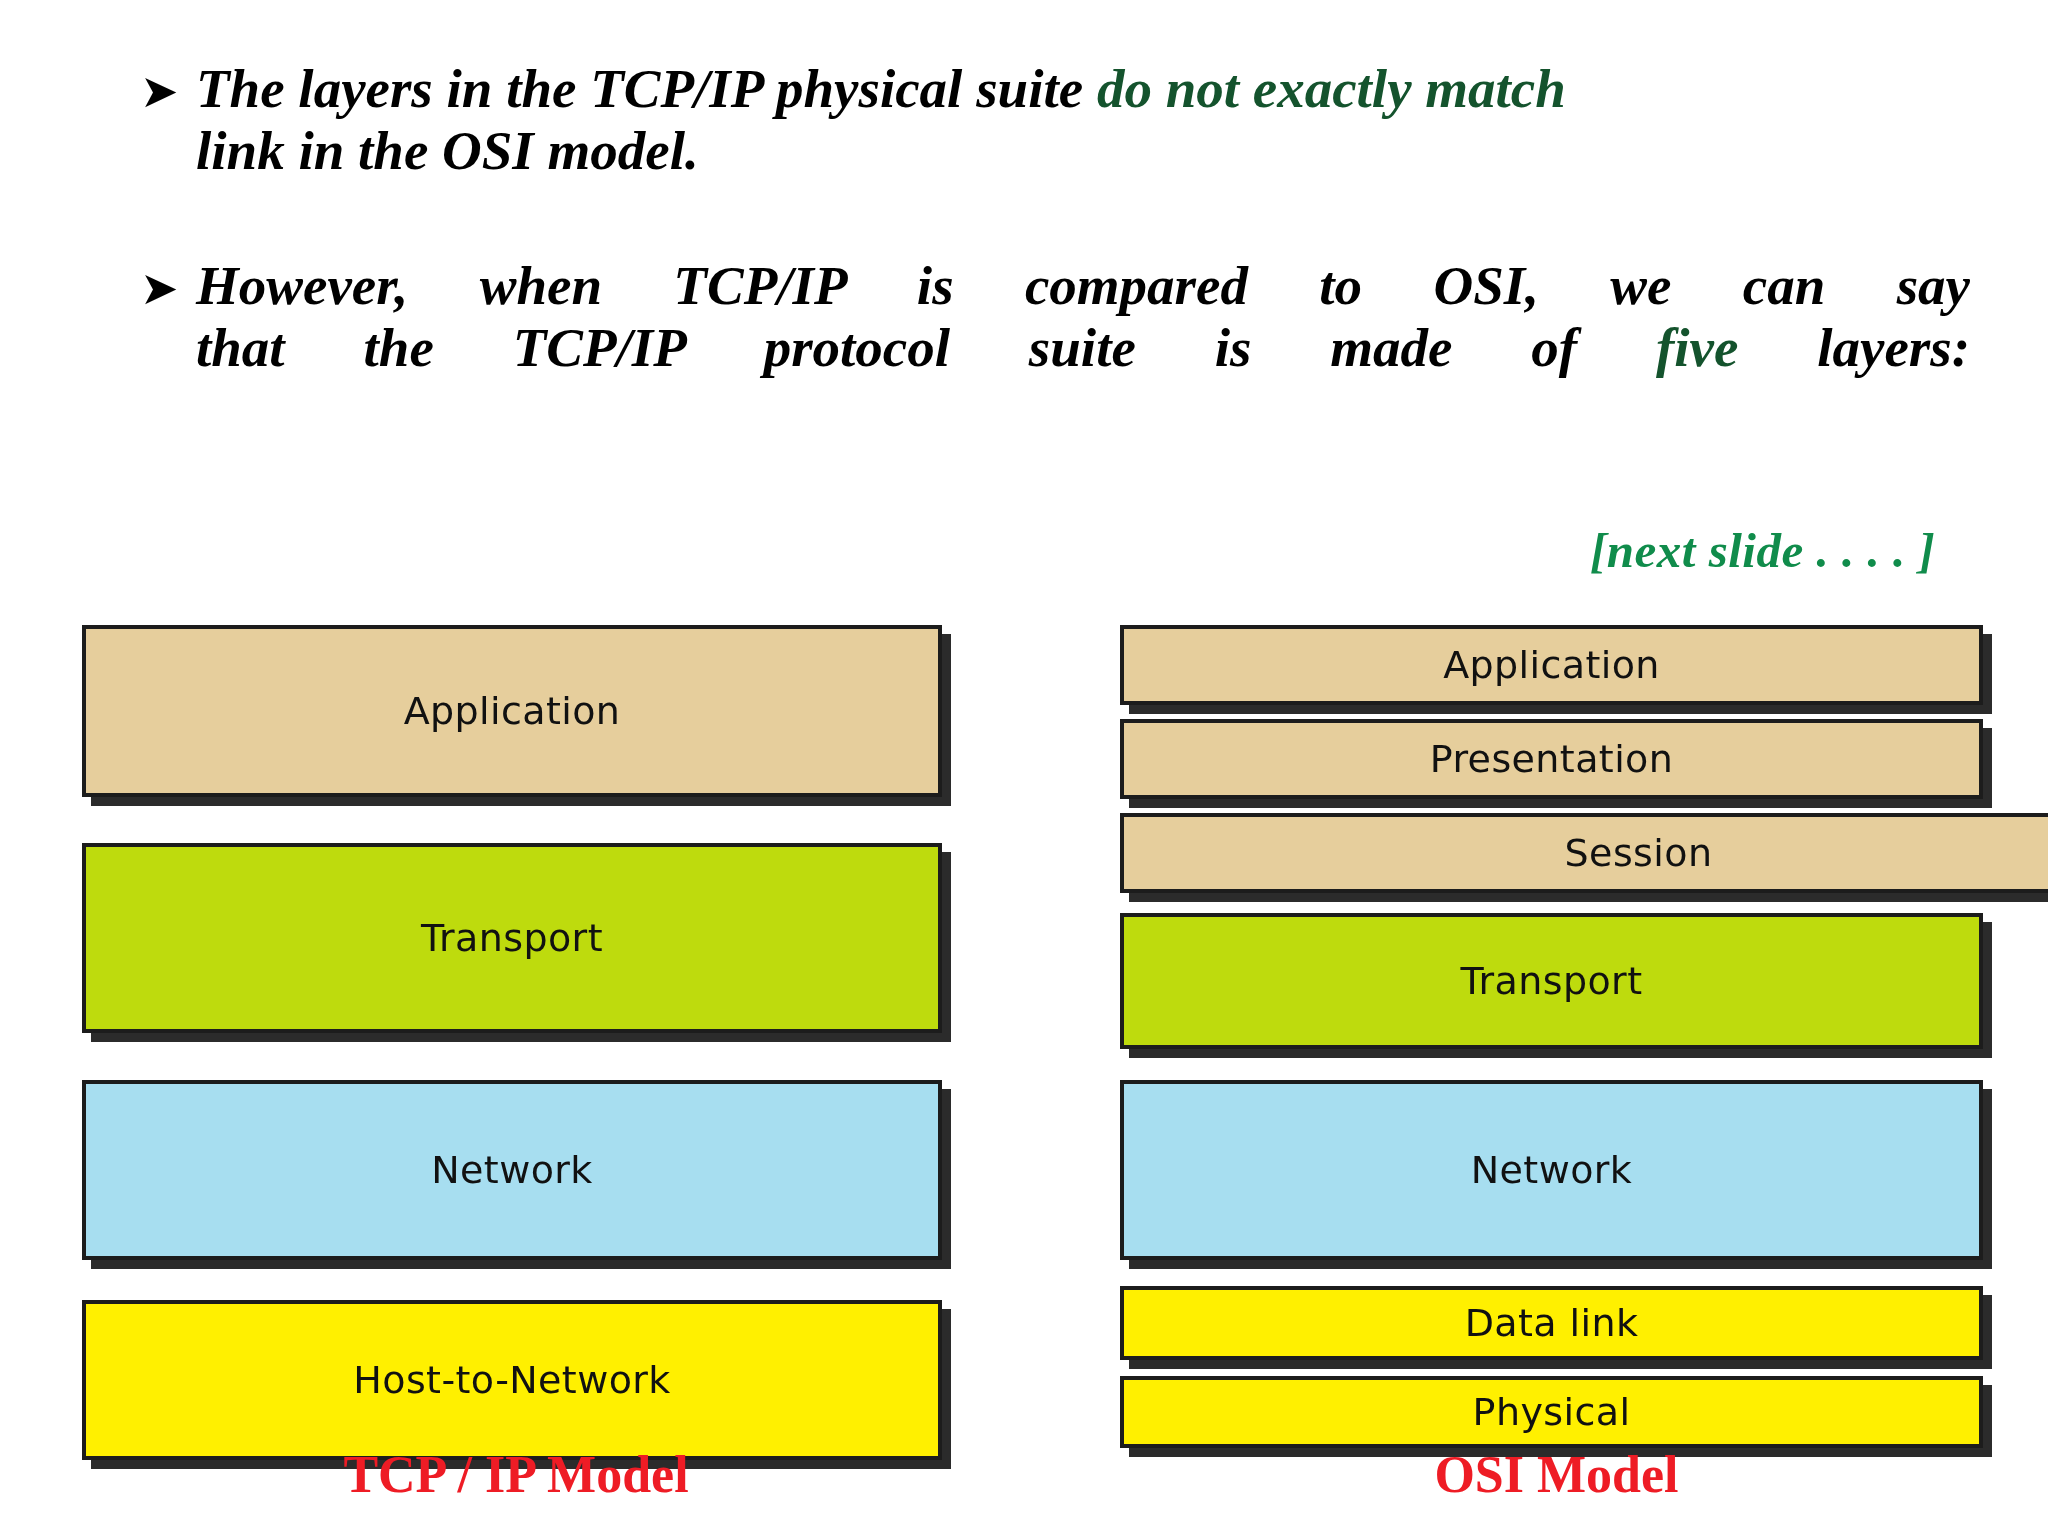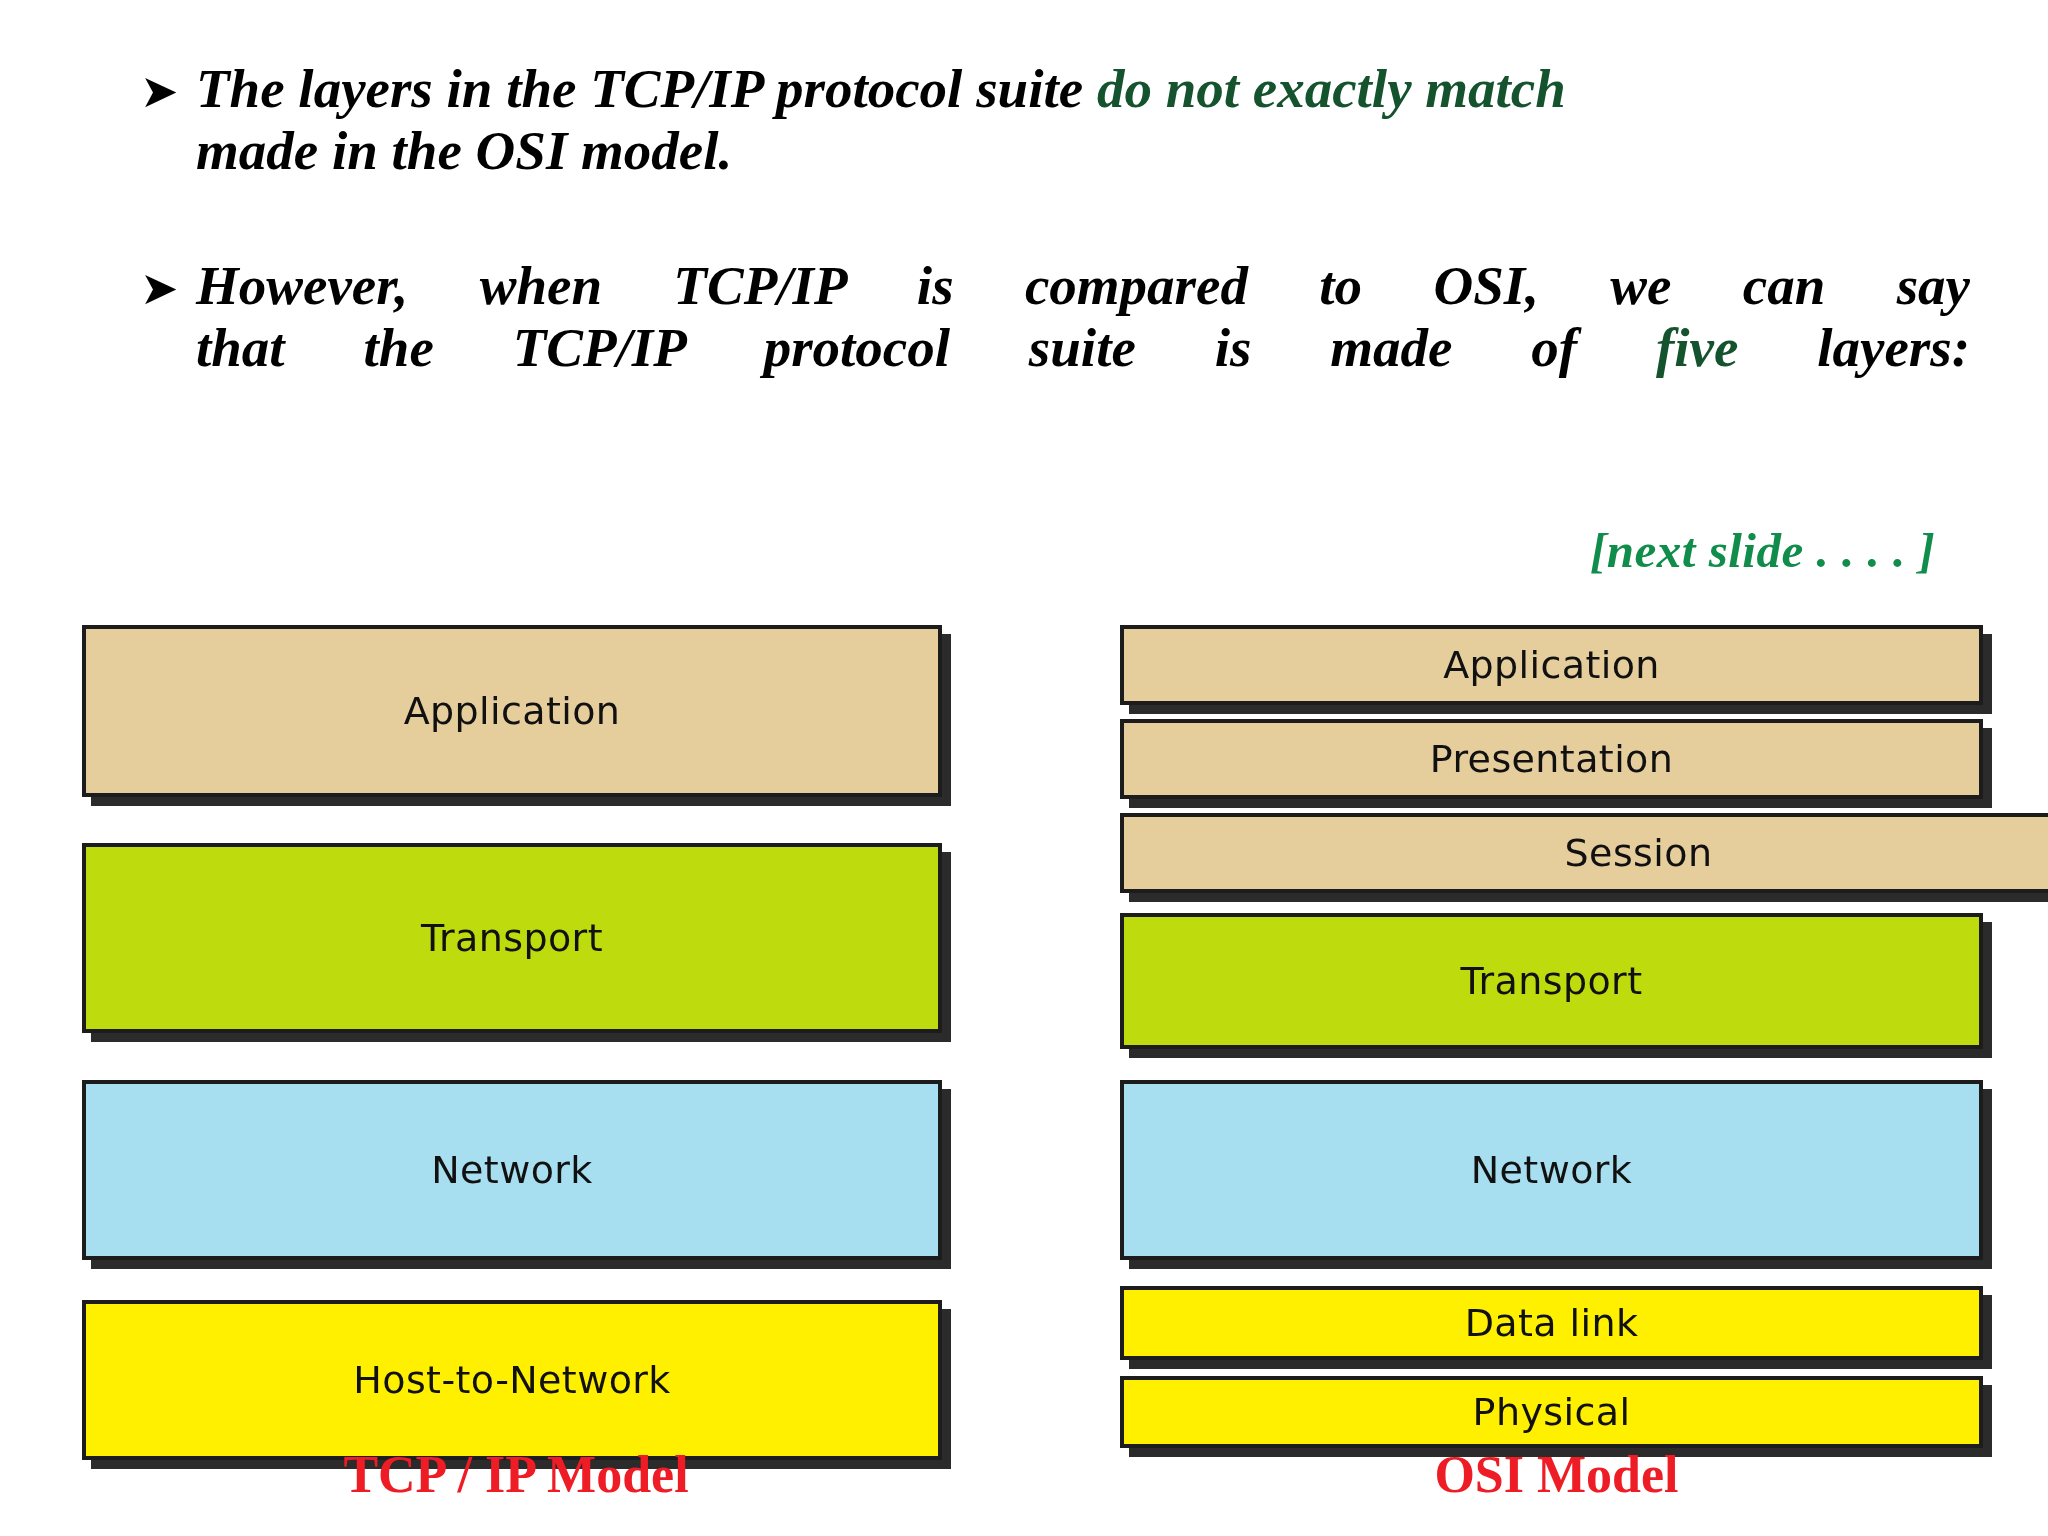--- a/index.html
+++ b/index.html
@@ -160,21 +160,21 @@
     top: 845px;
   }
 </style>
 </head>
 <body>
 
 <div class="text-area">
 
   <div class="bullet-row" id="bullet-1">
     <span class="bullet-arrow">➤</span>
-    <span class="bullet-text"><span class="black">The layers in the TCP/IP protocol suite </span><span class="red">do not exactly match</span><br><span class="black">made in the OSI model.</span></span>
+    <span class="bullet-text"><span class="black">The layers in the TCP/IP physical suite </span><span class="red">do not exactly match</span><br><span class="black">link in the OSI model.</span></span>
   </div>
 
   <div class="bullet-row" id="bullet-2">
     <span class="bullet-arrow">➤</span>
     <span class="bullet-text">
         <span class="justify-line black">However, when TCP/IP is compared to OSI, we can say</span>
         <span class="justify-line"><span class="black">that the TCP/IP protocol suite is made of </span><span class="red">five</span><span class="black"> layers:</span></span>
       </span>
   </div>
 

